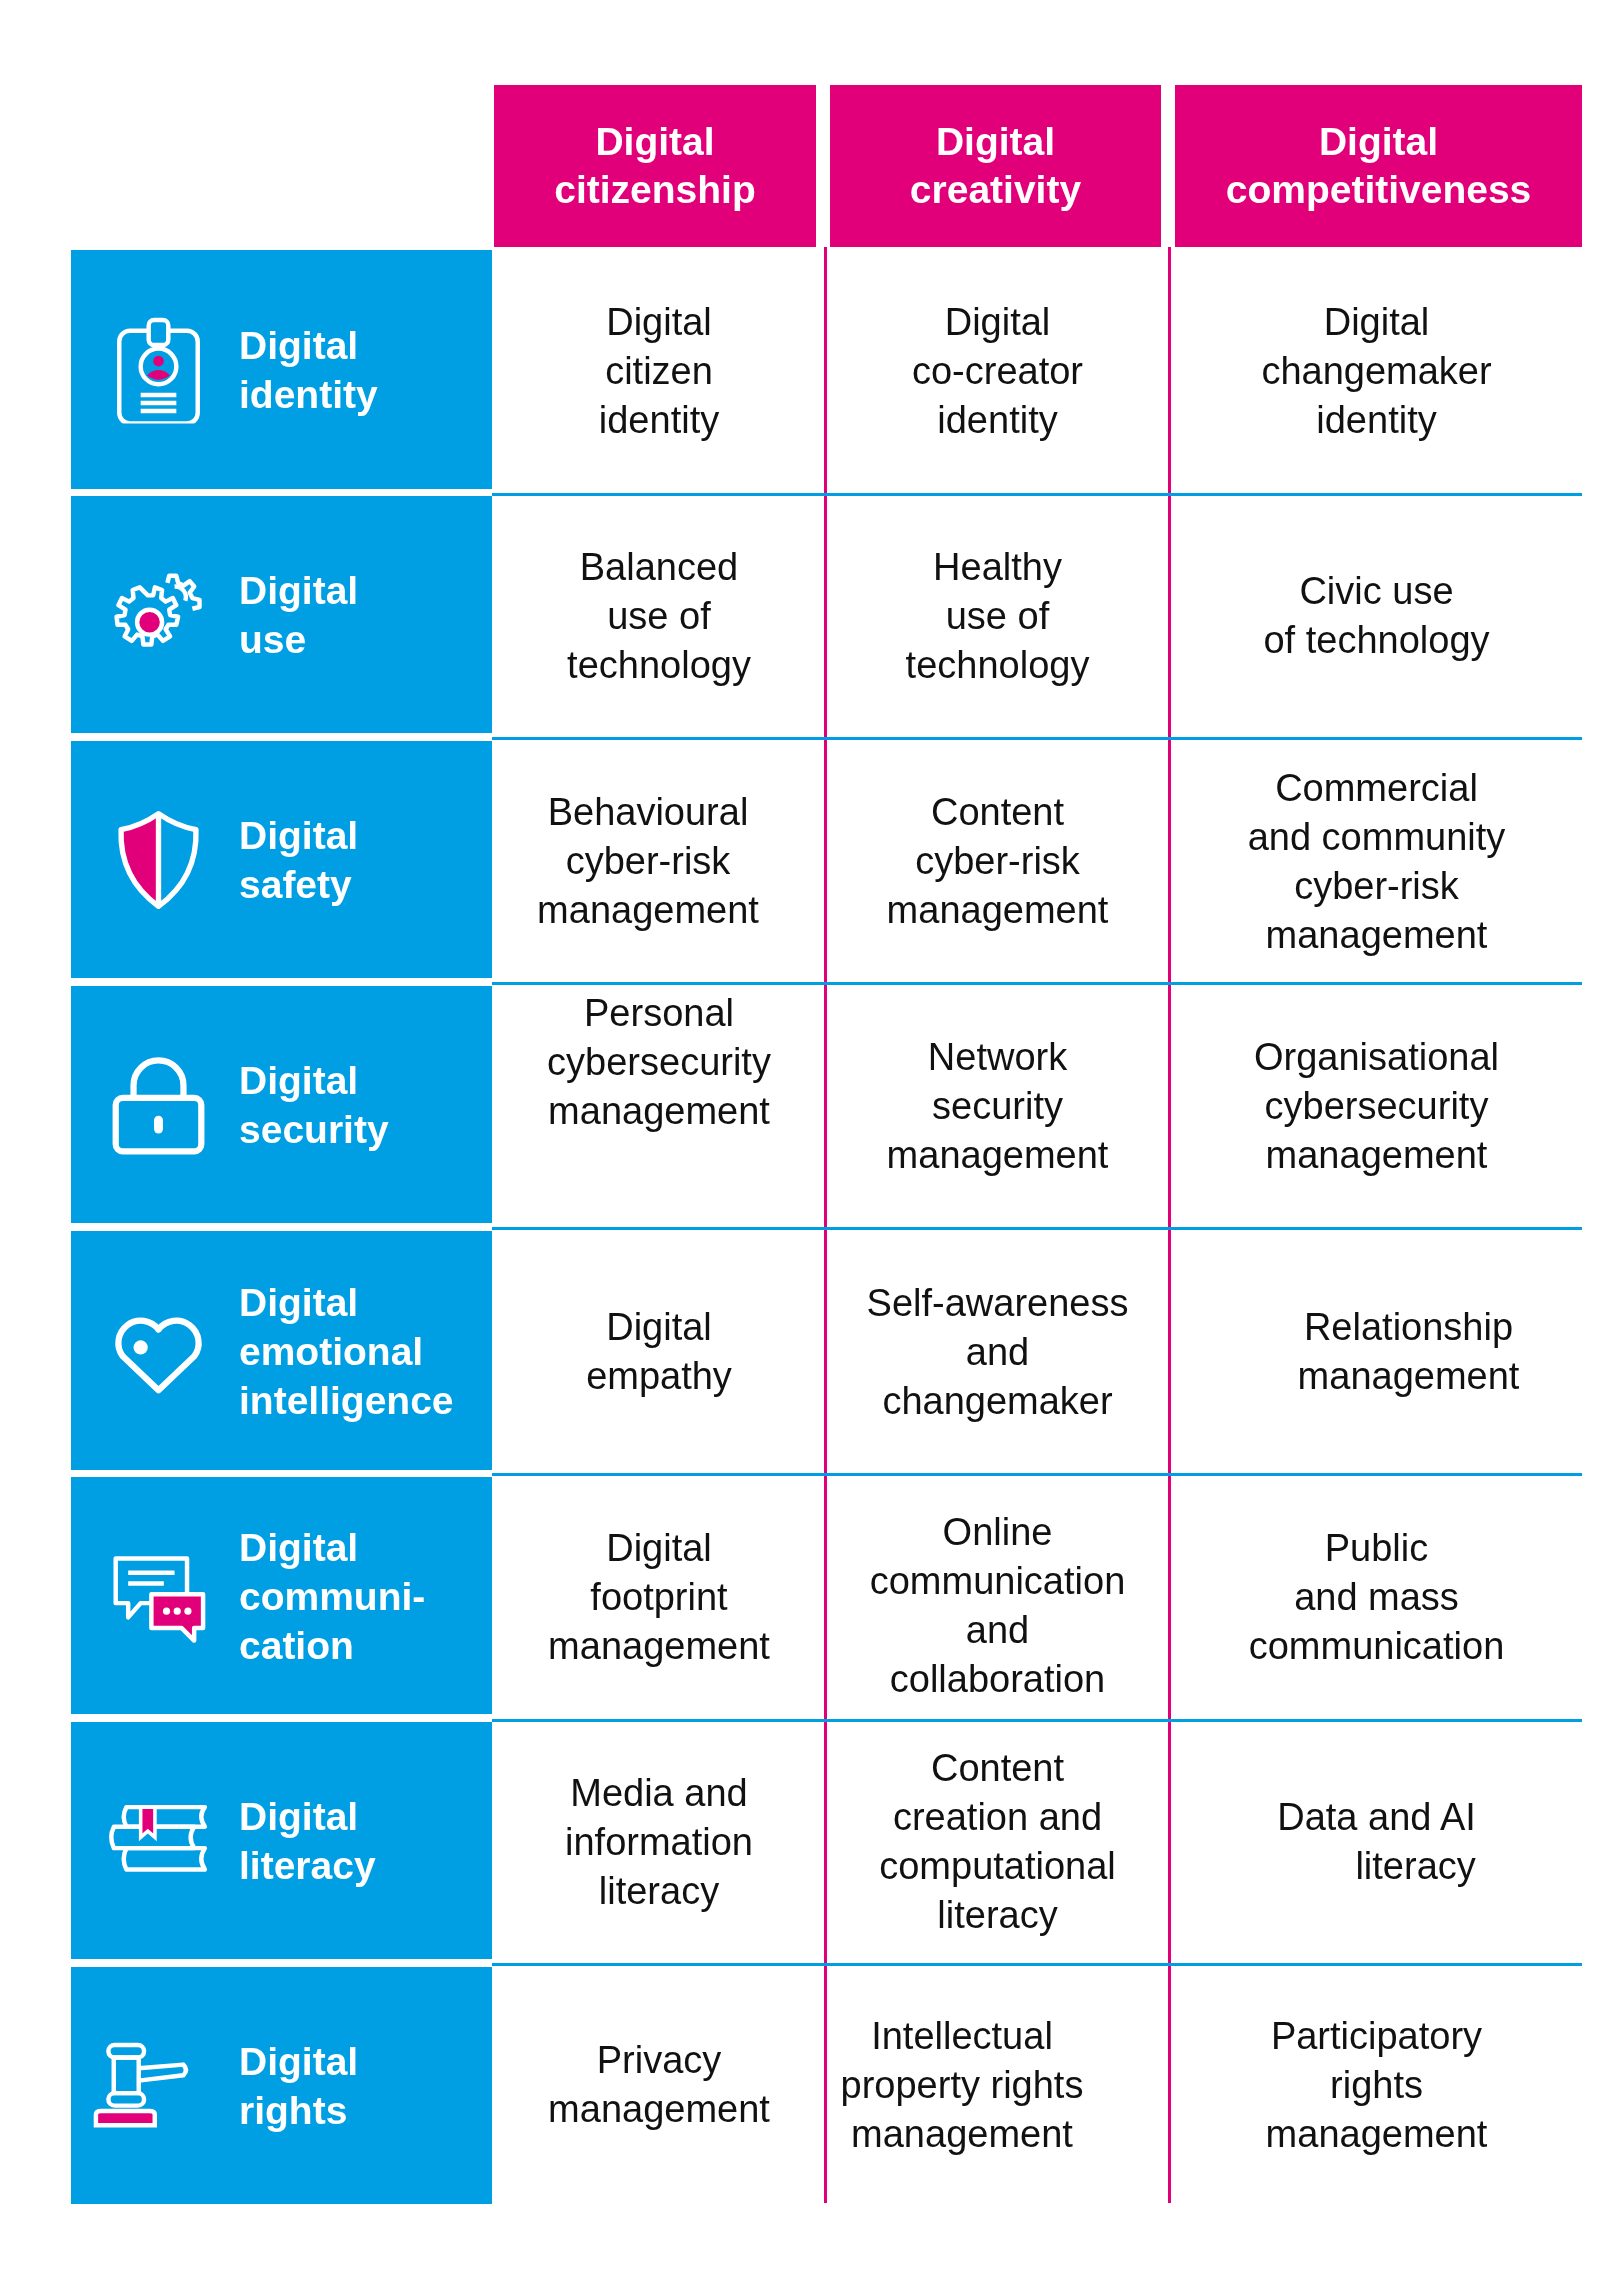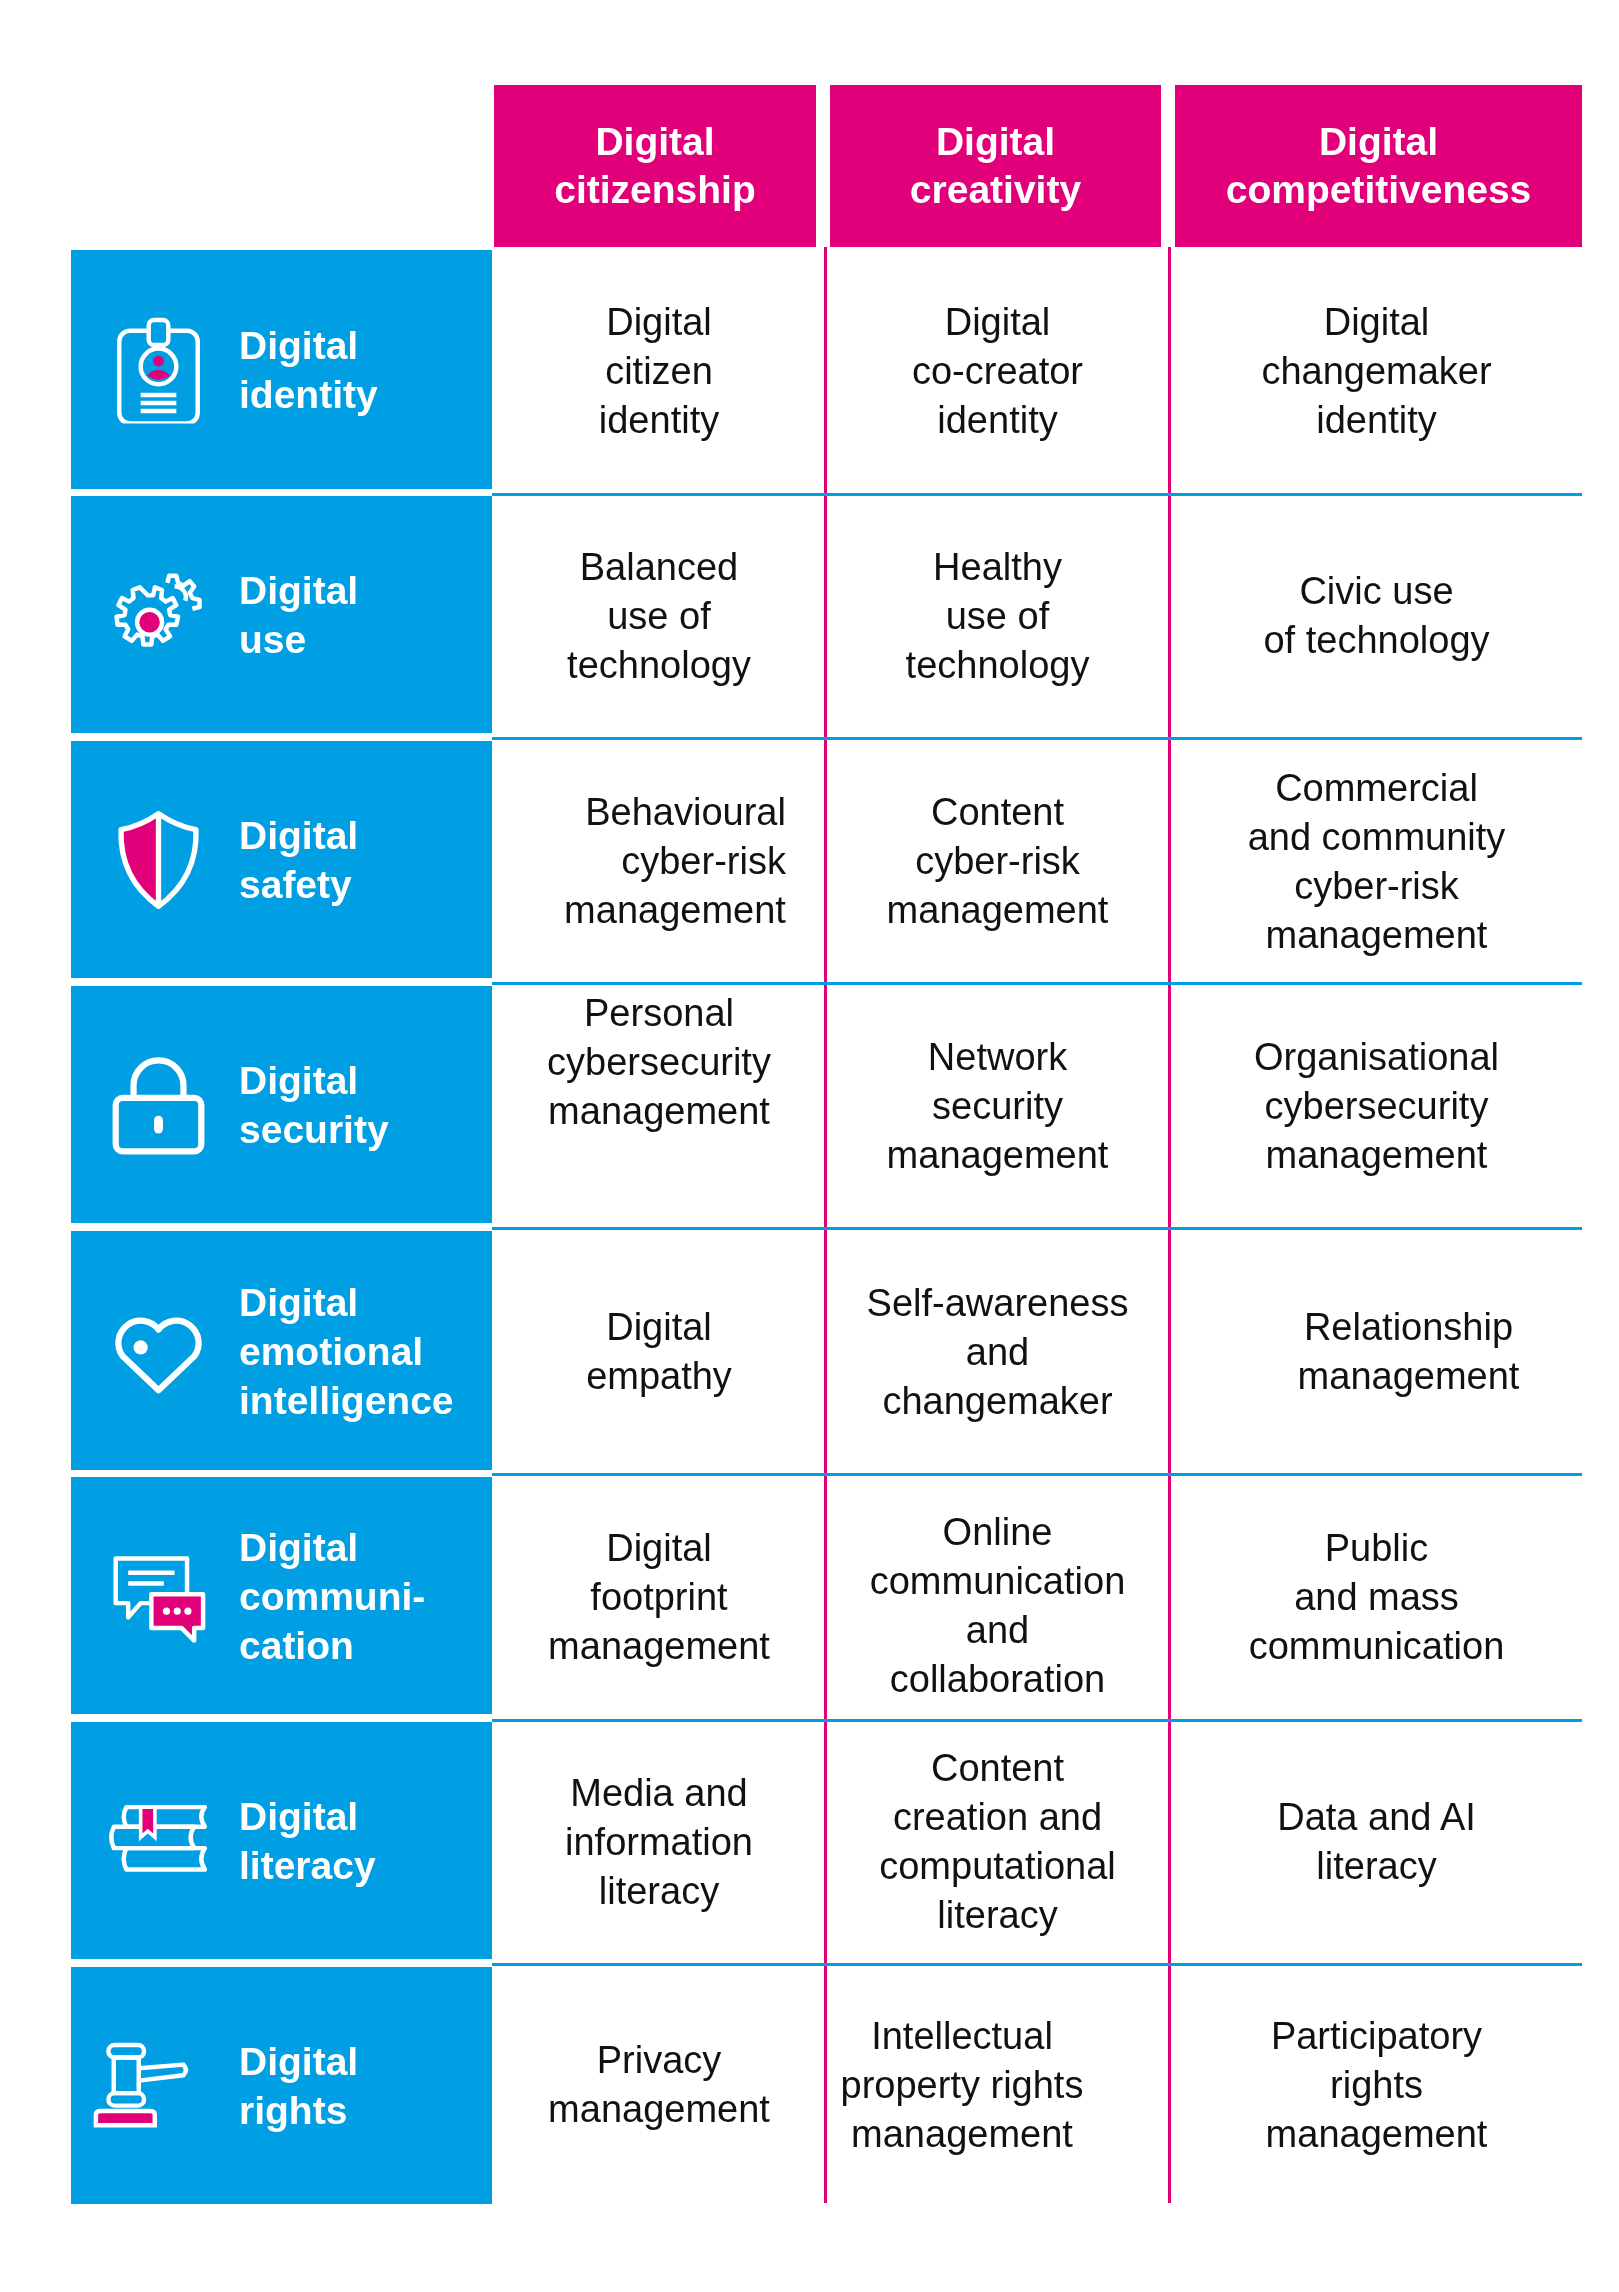--- a/index.html
+++ b/index.html
@@ -91,21 +91,21 @@
 
 <div class="rowhead" style="top:741px;height:237px;">
   <svg class="icon" viewBox="0 0 120 120">
     <path d="M60 8 Q40 22 18 26 Q16 80 60 112 Z" fill="#E2007A"></path>
     <path d="M60 8 Q80 22 102 26 Q104 80 60 112 Q16 80 18 26 Q40 22 60 8 Z" fill="none" stroke="#fff" stroke-width="6" stroke-linejoin="round"></path>
     <line x1="60" y1="10" x2="60" y2="110" stroke="#fff" stroke-width="6"></line>
   </svg>
   <div class="label">Digital
 safety</div>
 </div>
-<div class="cell" style="left:510px;top:740px;width:330px;height:243px;text-align:right;">Behavioural
+<div class="cell" style="left:483px;top:740px;width:330px;height:243px;">Behavioural
 cyber-risk
 management</div>
 <div class="cell" style="left:827px;top:740px;width:341px;height:243px;">Content
 cyber-risk
 management</div>
 <div class="cell" style="left:1171px;top:740px;width:411px;height:243px;">Commercial
 and community
 cyber-risk
 management</div>
 
@@ -182,21 +182,21 @@
   <div class="label">Digital
 literacy</div>
 </div>
 <div class="cell" style="left:494px;top:1721px;width:330px;height:242px;">Media and
 information
 literacy</div>
 <div class="cell" style="left:827px;top:1721px;width:341px;height:242px;">Content
 creation and
 computational
 literacy</div>
-<div class="cell" style="left:1171px;top:1721px;width:411px;height:242px;">Data and AI
+<div class="cell" style="left:1171px;top:1721px;width:411px;height:242px;text-align:right;">Data and AI
 literacy</div>
 
 <div class="rowhead" style="top:1967px;height:237px;">
   <svg class="icon" viewBox="0 0 120 120" style="left:16px;">
     <g fill="none" stroke="#fff" stroke-width="5" stroke-linejoin="round">
       <rect x="24" y="14" width="40" height="14" rx="7"></rect>
       <rect x="30" y="28" width="28" height="40"></rect>
       <rect x="24" y="68" width="40" height="14" rx="7"></rect>
       <path d="M58 40 L108 36 Q114 42 108 48 L58 54"></path>
     </g>

